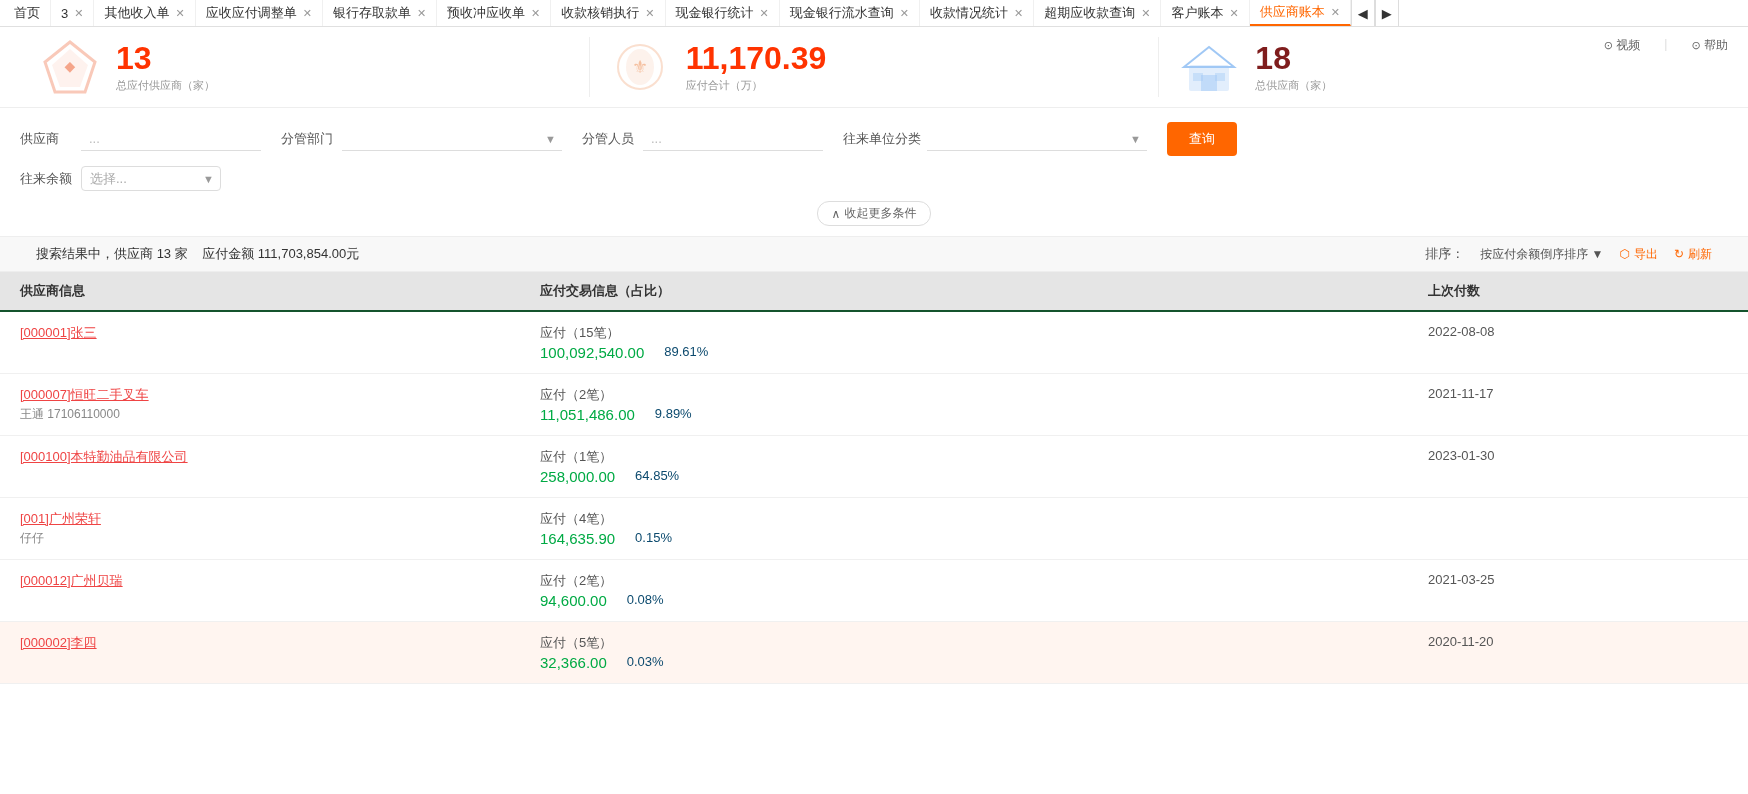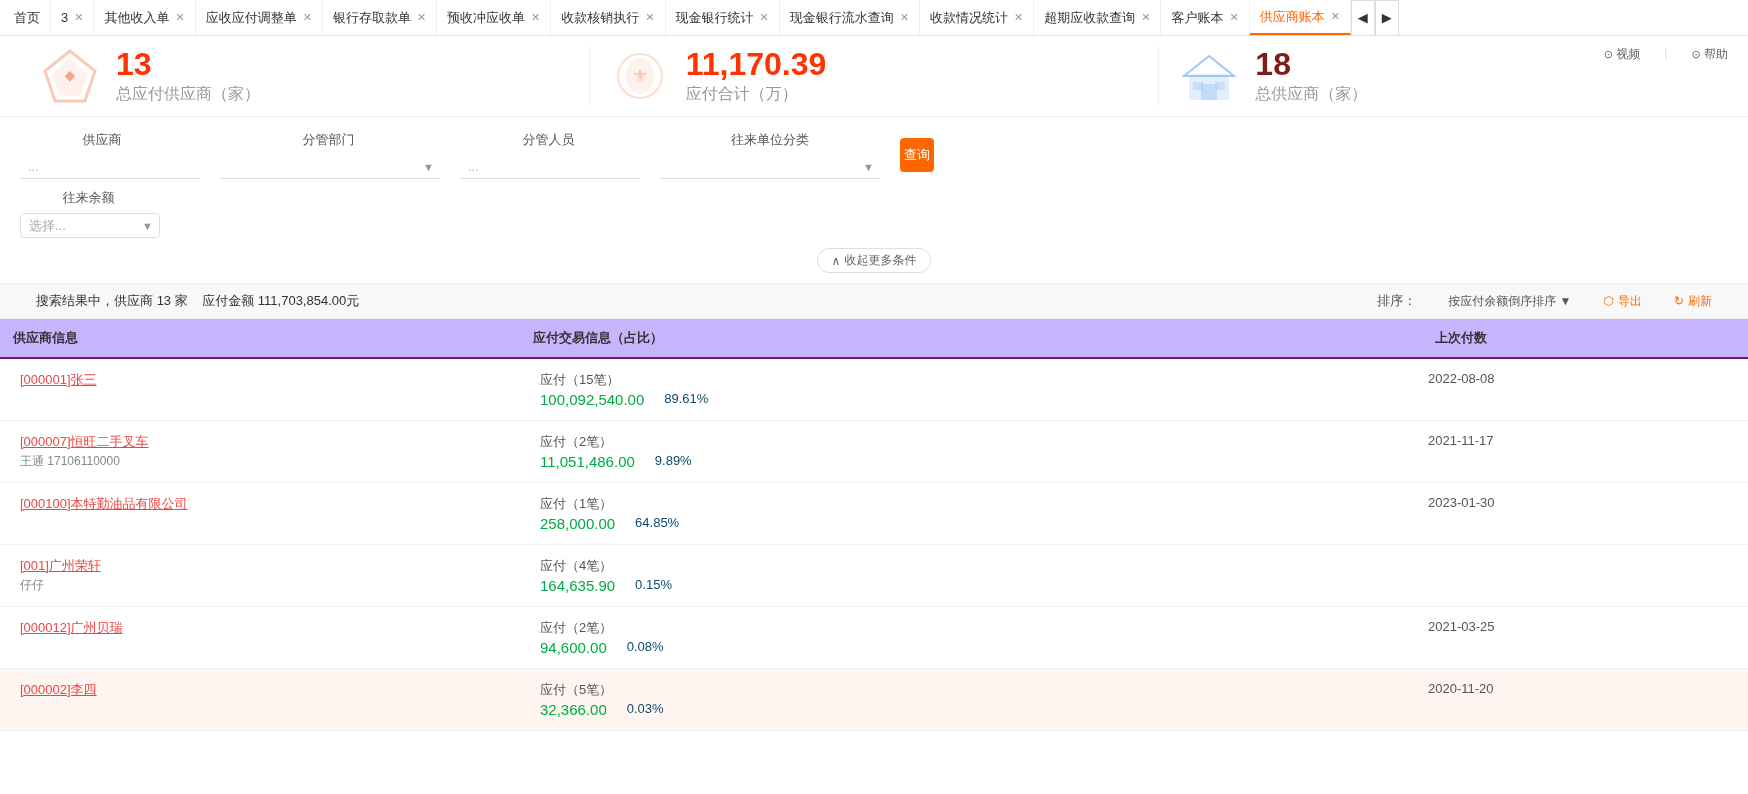--- a/index.html
+++ b/index.html
@@ -1,63 +1,63 @@
 <!DOCTYPE html>
 <html><head>
   <meta charset="utf-8">
   <style>
     * { margin: 0; padding: 0; box-sizing: border-box; }
     body { font-family: 'Microsoft YaHei', Arial, sans-serif; font-size: 13px; background: #f5f5f5; color: #333; width: 1748px; overflow-x: hidden; }
 
     
     .nav-bar {
       display: flex; align-items: center; background: #fff; border-bottom: 1px solid #e0e0e0;
-      height: 36px; padding: 0 4px; overflow: hidden;
+      height: 27px; padding: 0 4px; overflow: hidden;
     }
     .nav-item {
       display: flex; align-items: center; padding: 0 10px; height: 100%; cursor: pointer;
       white-space: nowrap; font-size: 13px; color: #333; border-right: 1px solid #f0f0f0;
       flex-shrink: 0;
     }
     .nav-item.active { color: #ff6600; border-bottom: 2px solid #ff6600; }
     .nav-item .close-icon { margin-left: 6px; color: #999; font-size: 11px; cursor: pointer; }
     .nav-arrow { width: 24px; height: 36px; display: flex; align-items: center; justify-content: center; cursor: pointer; background: #fff; border: 1px solid #ddd; flex-shrink: 0; }
 
     
     .stats-header {
       display: flex; background: #fff; padding: 10px 20px; align-items: center;
       border-bottom: 1px solid #eee; position: relative;
     }
     .stat-card { display: flex; align-items: center; flex: 1; padding: 0 20px; }
     .stat-card-divider { width: 1px; background: #eee; height: 60px; }
     .stat-icon { width: 60px; height: 60px; margin-right: 16px; flex-shrink: 0; }
     .stat-number { font-size: 32px; font-weight: bold; color: #ff3300; line-height: 1; }
-    .stat-label { font-size: 16px; color: #999; margin-top: 4px; }
+    .stat-label { font-size: 11px; color: #999; margin-top: 4px; }
     .header-actions { position: absolute; right: 20px; top: 10px; display: flex; gap: 24px; font-size: 12px; color: #666; }
     .header-actions span { cursor: pointer; }
 
     
     .filter-area {
       background: #fff; padding: 14px 20px 10px; border-bottom: 1px solid #eee;
     }
     .filter-row { display: flex; align-items: center; gap: 20px; margin-bottom: 10px; flex-wrap: wrap; }
-    .filter-item { display: flex; align-items: center; gap: 6px; flex-direction: column; }
+    .filter-item { display: flex; align-items: center; gap: 6px; }
     .filter-label { font-size: 13px; color: #555; white-space: nowrap; min-width: 55px; }
     .filter-input {
       border: none; border-bottom: 1px solid #ddd; padding: 4px 8px; font-size: 13px;
       outline: none; color: #333; width: 180px; background: transparent;
     }
     .filter-input::placeholder { color: #bbb; }
     .filter-select-wrapper {
       position: relative; display: flex; align-items: center; border-bottom: 1px solid #ddd; width: 220px;
     }
     .filter-select-wrapper input { border: none; outline: none; font-size: 13px; width: 100%; padding: 4px 24px 4px 8px; background: transparent; }
     .filter-select-wrapper .arrow-down { position: absolute; right: 6px; color: #999; font-size: 11px; pointer-events: none; }
     .btn-query {
-      background: #ff6600; color: #fff; border: none; padding: 8px 4px; border-radius: 4px;
+      background: #ff6600; color: #fff; border: none; padding: 8px 22px; border-radius: 4px;
       cursor: pointer; font-size: 13px; white-space: nowrap;
     }
     .filter-collapse { text-align: center; margin-top: 4px; }
     .collapse-btn {
       display: inline-flex; align-items: center; gap: 4px; font-size: 12px; color: #666;
       cursor: pointer; border: 1px solid #ddd; padding: 3px 14px; border-radius: 12px; background: #fff;
     }
     .balance-select-wrapper {
       position: relative; display: flex; align-items: center; border: 1px solid #ddd;
       border-radius: 4px; width: 140px; background: #fff;
@@ -68,30 +68,30 @@
     }
     .balance-select-wrapper .arrow-down { position: absolute; right: 6px; color: #999; font-size: 11px; pointer-events: none; }
 
     
     .result-bar {
       background: #f8f8f8; padding: 8px 36px; border-bottom: 1px solid #eee;
       display: flex; align-items: center; justify-content: space-between;
     }
     .result-info { font-size: 13px; color: #555; }
     .result-info span { color: #333; }
-    .result-actions { display: flex; align-items: center; gap: 32px; font-size: 13px; color: #555; }
+    .result-actions { display: flex; align-items: center; gap: 16px; font-size: 13px; color: #555; }
     .result-actions .sort-select { font-size: 12px; color: #555; cursor: pointer; }
     .action-btn { cursor: pointer; display: flex; align-items: center; gap: 4px; color: #ff6600; font-size: 12px; }
 
     
     .table-area { background: #fff; }
     .table-header {
       display: grid; grid-template-columns: 520px 1fr 300px;
-      padding: 10px 13px; border-bottom: 2px solid #701a75; font-weight: bold; font-size: 13px; color: #333;
-      background: #c4b5fd;
+      padding: 10px 20px; border-bottom: 2px solid #14532d; font-weight: bold; font-size: 13px; color: #333;
+      background: #e5e5e5;
     }
     .table-row {
       display: grid; grid-template-columns: 520px 1fr 300px;
       padding: 12px 20px; border-bottom: 1px solid #f0f0f0; align-items: start;
       background: #fff;
     }
     .table-row.highlight { background: #fff5f0; }
     .supplier-name { color: #ef4444; text-decoration: underline; cursor: pointer; font-size: 13px; }
     .supplier-sub { font-size: 12px; color: #888; margin-top: 2px; }
     .trans-label { font-size: 13px; color: #555; }

